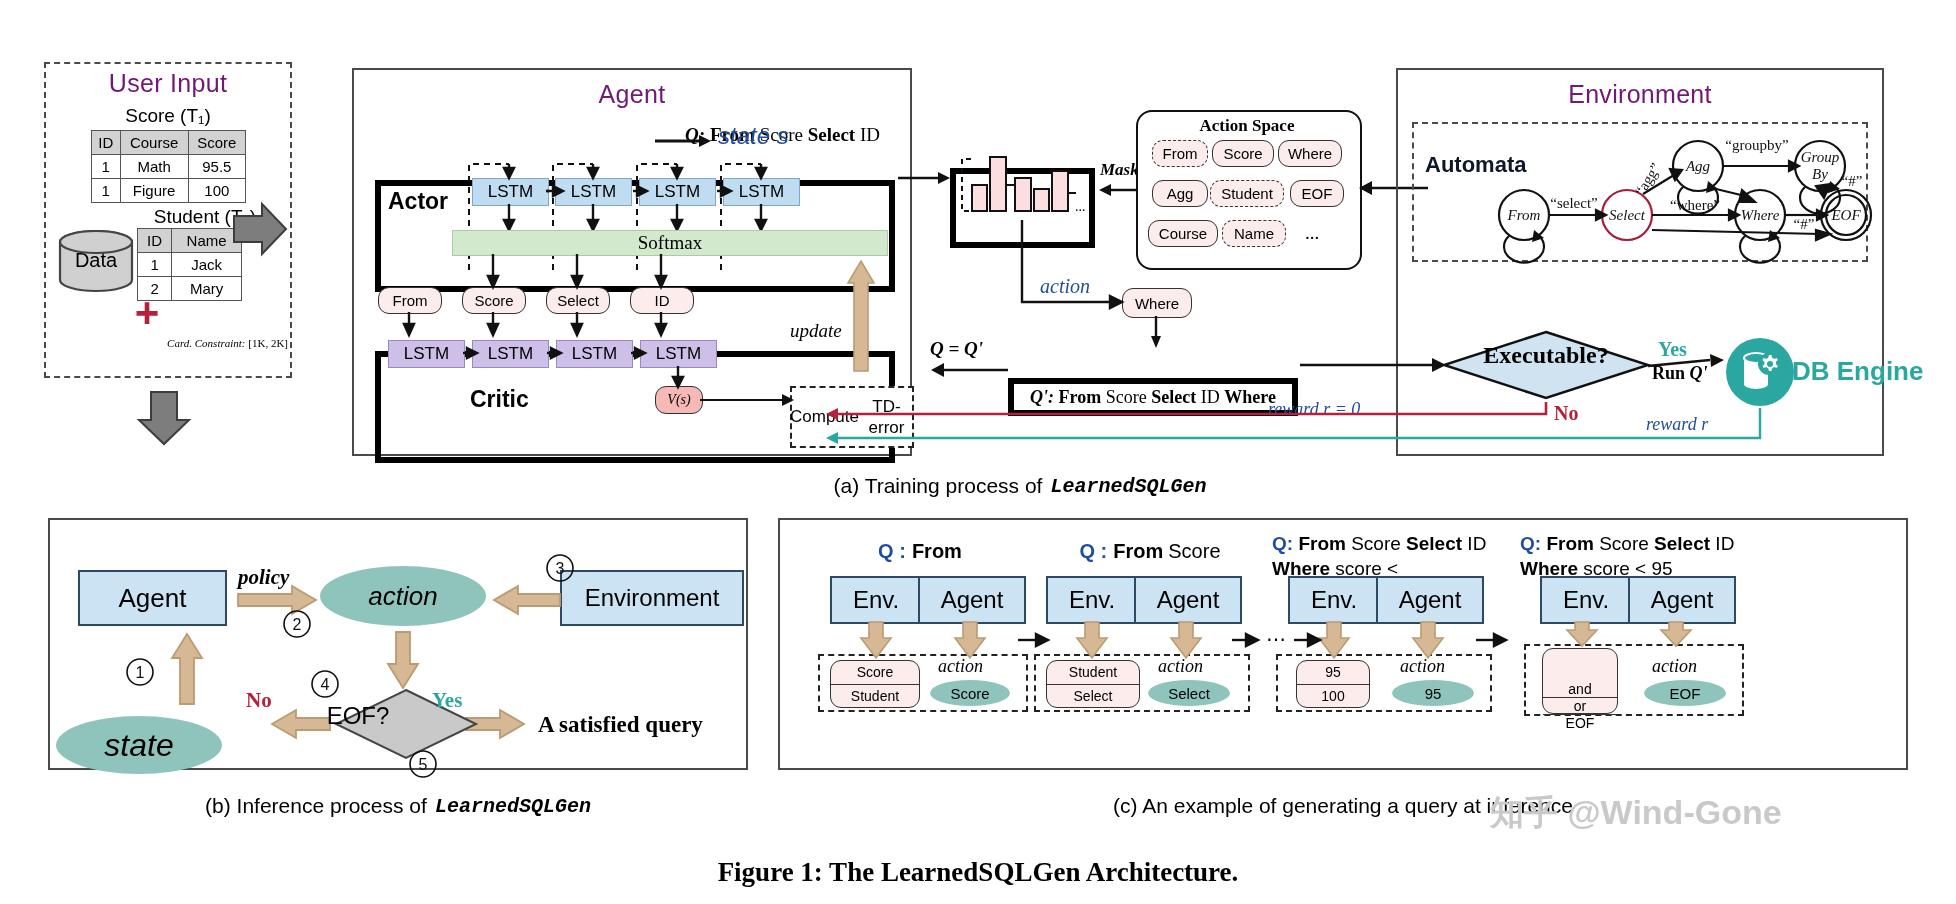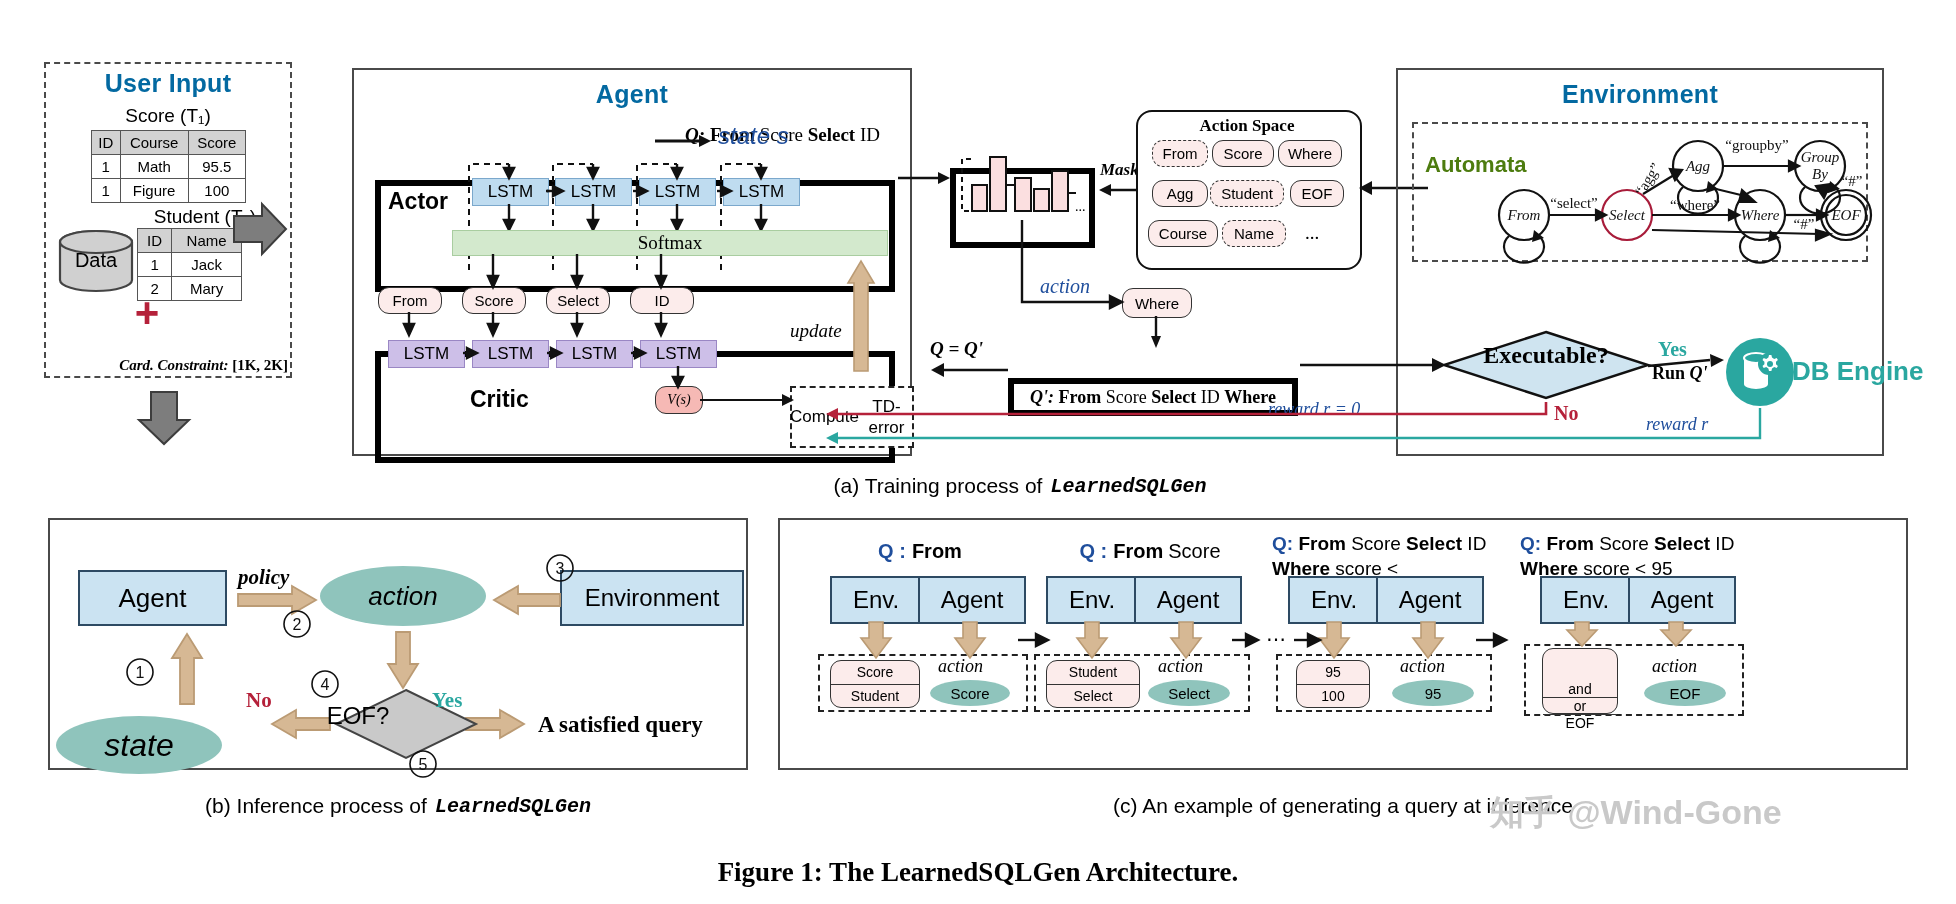--- a/index.html
+++ b/index.html
@@ -11,22 +11,22 @@
   .blue{color:#1f4e9c;}
   .teal{color:#2aa7a0;}
   .red{color:#b5213a;}
 
   
   .dashbox{border:2.5px dashed #4a4a4a;box-sizing:border-box;}
   .solidbox{border:2.5px solid #4a4a4a;box-sizing:border-box;}
   .thinsolid{border:6px solid #000000;box-sizing:border-box;margin-top:28px;}
   .thindash{border:2px dashed #222;box-sizing:border-box;}
 
-  .title-blue{color:#0369a1;font-weight:bold;font-size:25px;letter-spacing:.3px;}
-  .title-teal{color:#4d7c0f;font-weight:bold;font-size:22px;}
+  .title-blue{color:#701a75;font-weight:normal;font-size:25px;letter-spacing:.3px;}
+  .title-teal{color:#0f172a;font-weight:bold;font-size:22px;}
 
   
   table.t{border-collapse:collapse;}
   table.t td,table.t th{border:1.5px solid #555;font-size:15px;font-weight:normal;
       text-align:center;padding:1px 4px;height:21px;font-family:"Liberation Sans",sans-serif;}
   table.t th{background:#d2d2d2;}
 
   
   .lstm-a{background:#bfdcf0;border:1px solid #7ba8cc;font-size:17px;}
   .lstm-c{background:#cdbfe8;border:1px solid #9a87c4;font-size:17px;}
@@ -89,21 +89,21 @@
   </table>
 
 <svg class="abs" style="left:56px;top:228px;" width="80" height="66">
   <path d="M4,14 a36,11 0 0 1 72,0 v38 a36,11 0 0 1 -72,0 z" fill="#d0d0d0" stroke="#444" stroke-width="2.2"></path>
   <ellipse cx="40" cy="14" rx="36" ry="11" fill="#d0d0d0" stroke="#444" stroke-width="2.2"></ellipse>
 </svg>
 <div class="abs ctr" style="left:56px;top:240px;width:80px;height:40px;font-size:20px;">Data</div>
 
 <div class="abs ctr red" style="left:130px;top:296px;width:34px;height:34px;font-size:42px;font-weight:bold;line-height:1;">+</div>
 
-<div class="abs serif" style="left:52px;top:357px;width:236px;font-size:15px;font-style:italic;font-weight:bold;">
+<div class="abs serif" style="left:52px;top:337px;width:236px;font-size:11px;font-style:italic;">
   <span>Card. Constraint:</span>
   <span style="font-style:normal;">[1K, 2K]</span>
 </div>
 
 <svg class="abs" style="left:232px;top:200px;" width="56" height="58">
   <path d="M2,16 L30,16 L30,4 L54,29 L30,54 L30,42 L2,42 Z" fill="#7d7d7d" stroke="#3d3d3d" stroke-width="2"></path>
 </svg>
 
 <svg class="abs" style="left:135px;top:390px;" width="58" height="56">
   <path d="M16,2 L16,30 L4,30 L29,54 L54,30 L42,30 L42,2 Z" fill="#7d7d7d" stroke="#3d3d3d" stroke-width="2"></path>

